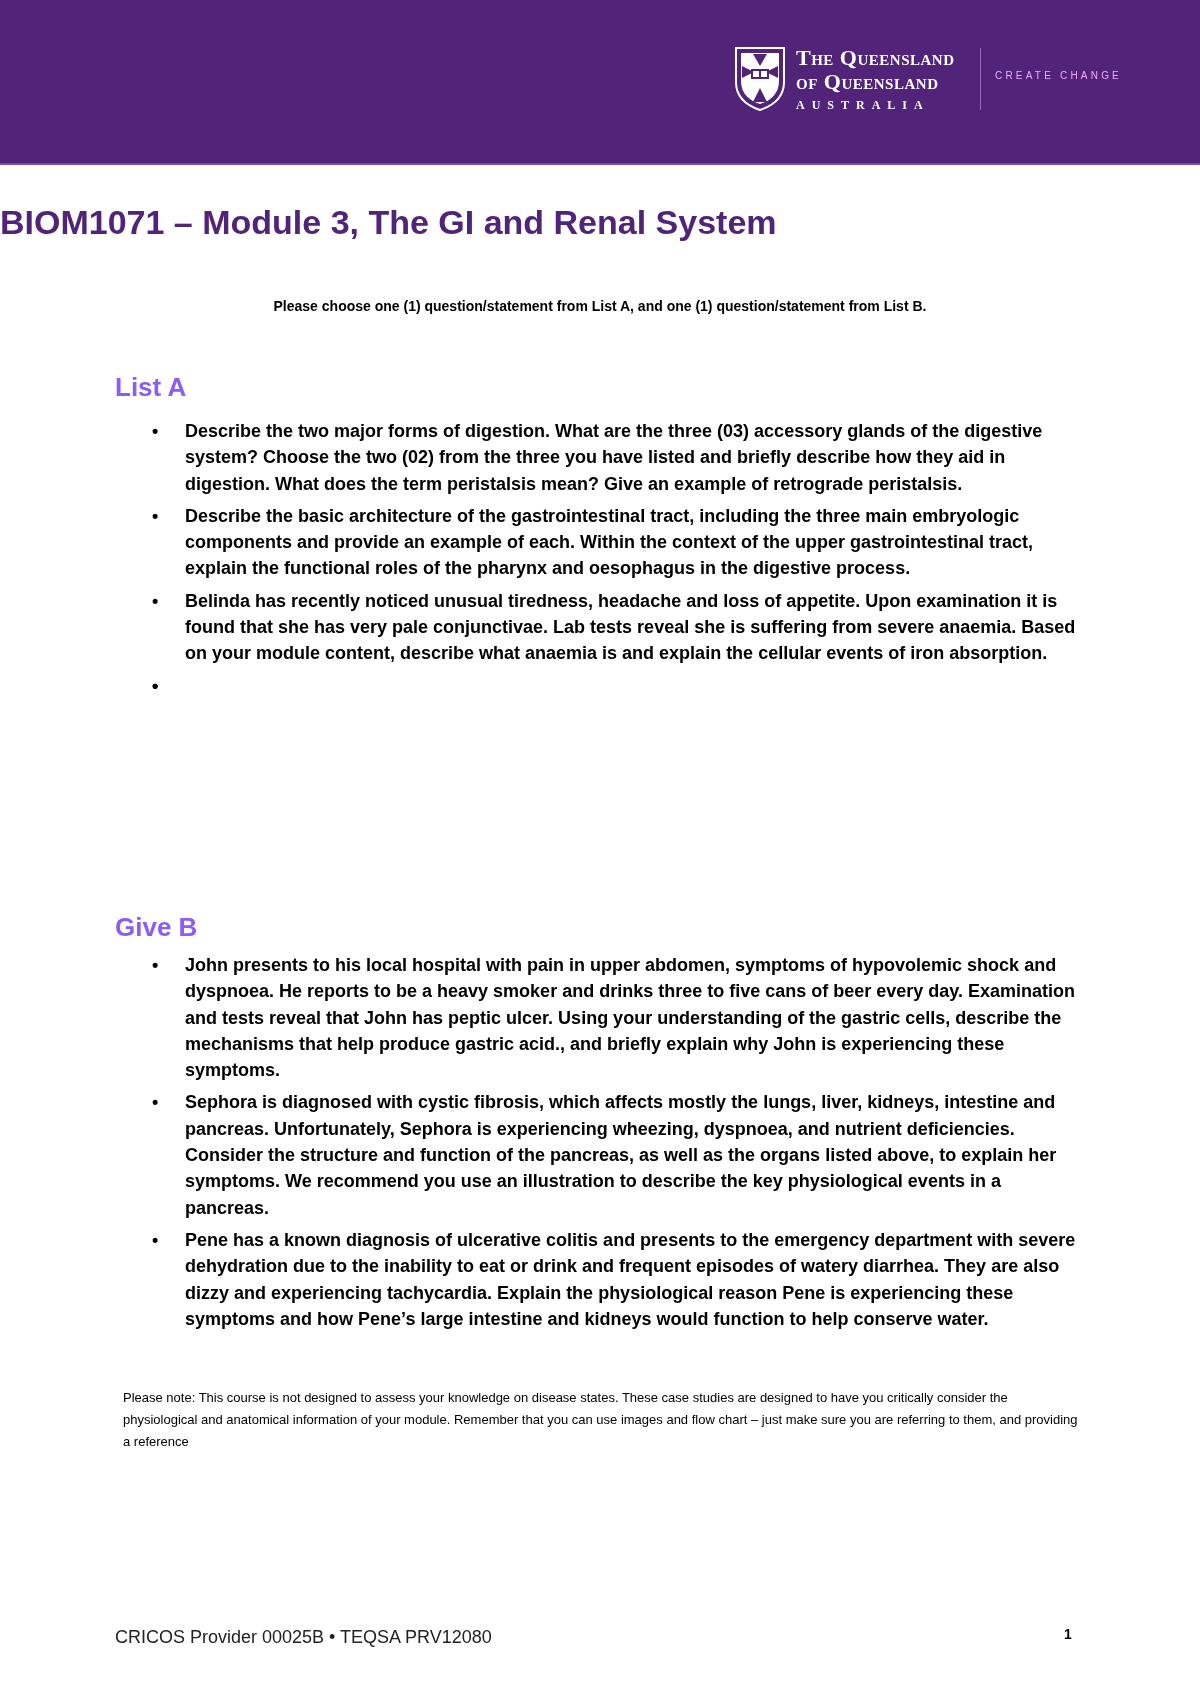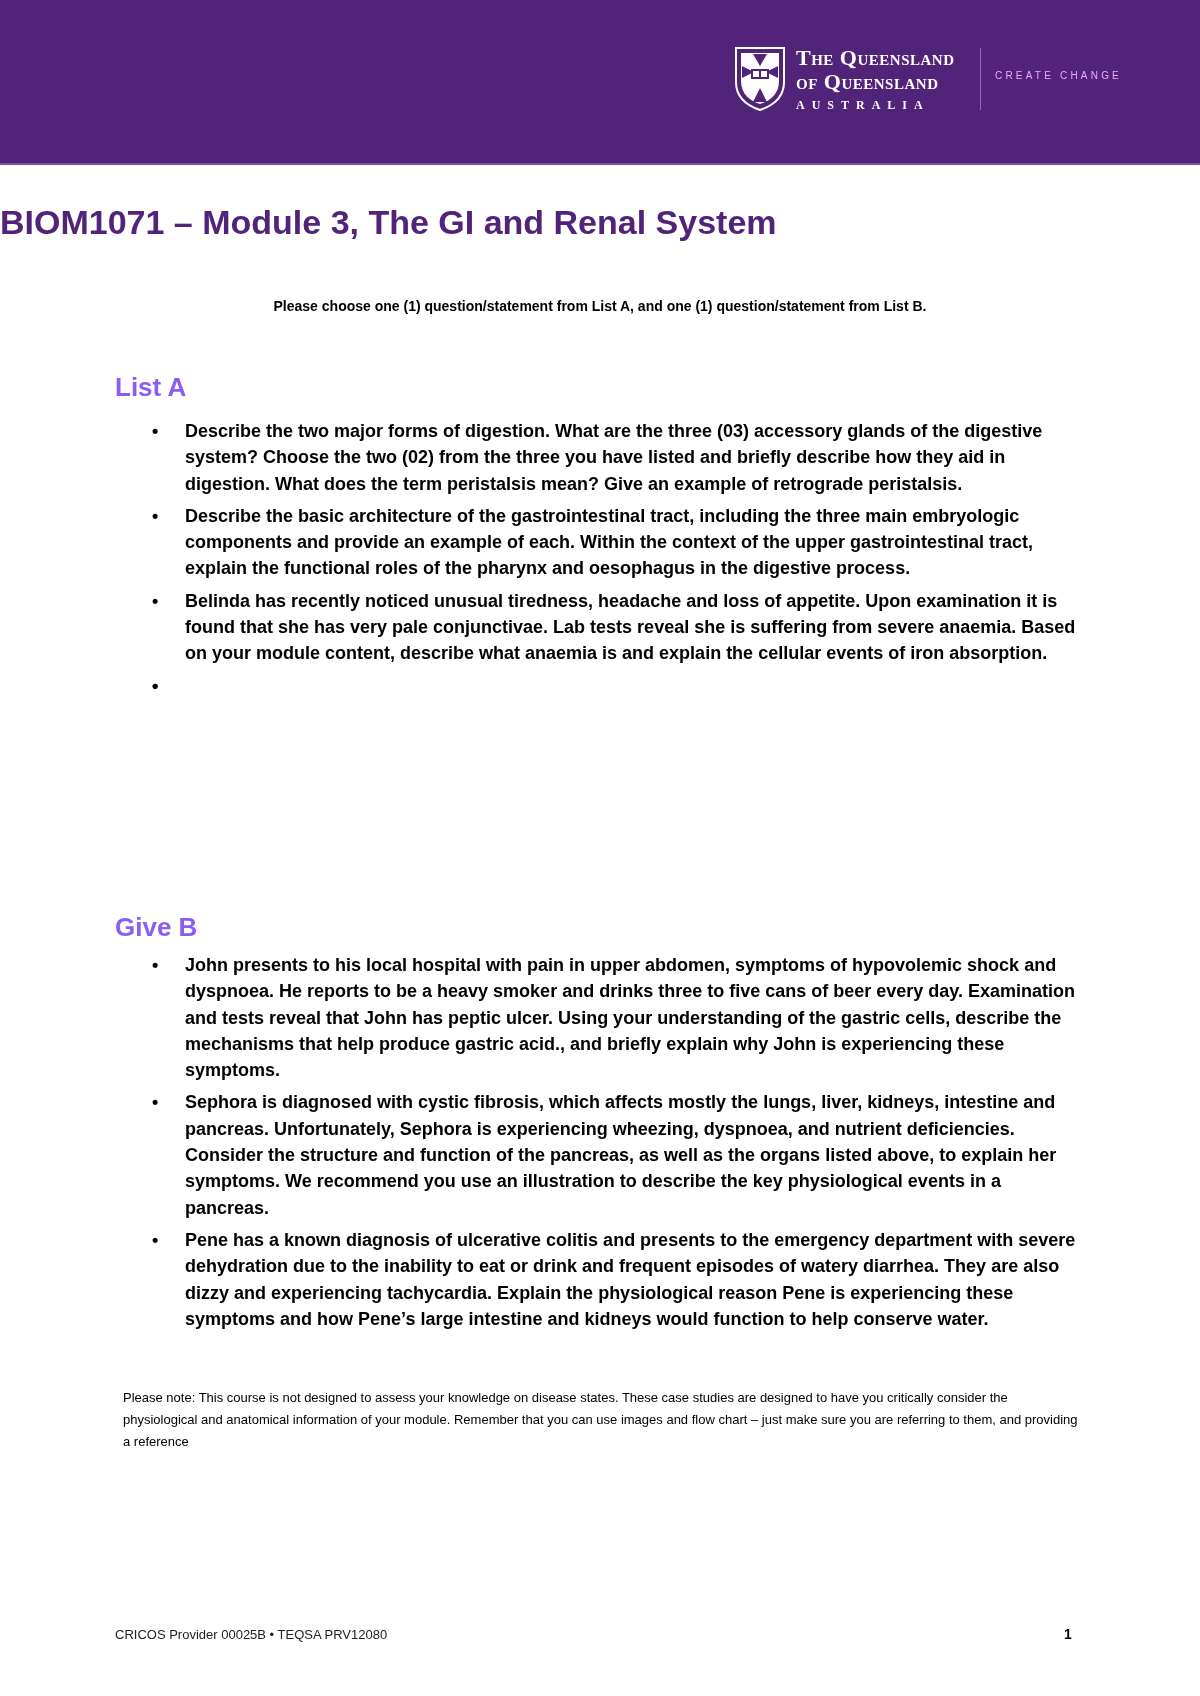--- a/index.html
+++ b/index.html
@@ -12,21 +12,21 @@
   .uni-country { font-size: 12px; letter-spacing: 7px; margin-top: 4px; font-family: "Liberation Serif", serif; }
   .divider { position: absolute; left: 246px; top: 2px; width: 1px; height: 62px; background: #8e6bb4; }
   .tagline { position: absolute; left: 261px; top: 24px; color: #f0abfc; font-size: 10px; letter-spacing: 3.2px; }
   .title { position: absolute; left: 0; width: 1200px; top: 203px; text-align: left; color: #51247a; font-size: 34px; font-weight: bold; }
   .subtitle { position: absolute; left: 200px; width: 800px; top: 292px; text-align: center; font-size: 14px; font-weight: bold; line-height: 29px; }
   .list-heading { position: absolute; left: 115px; color: #8b5cf6; font-size: 26px; font-weight: bold; }
   ul.qlist { position: absolute; left: 115px; width: 970px; margin: 0; padding: 0; list-style: none; }
   ul.qlist li { position: relative; padding-left: 70px; font-size: 18px; font-weight: bold; line-height: 26.3px; margin-bottom: 6px; }
   ul.qlist li .bullet { position: absolute; left: 37px; top: 0; }
   .note { position: absolute; left: 115px; width: 960px; top: 1387px; font-size: 13px; line-height: 22px; margin-left: 8px; }
-  .footer-left { position: absolute; left: 115px; top: 1627px; font-size: 13px; color: #222; }
+  .footer-left { position: absolute; left: 115px; top: 1627px; font-size: 18px; color: #222; }
   .footer-right { position: absolute; left: 1064px; top: 1626px; font-size: 14px; font-weight: bold; }
 </style>
 </head>
 <body>
 
 <div class="header">
   <div class="logo">
     <svg class="crest" viewBox="0 0 52 66">
       <path d="M2 2 H50 V36 C50 52 38 60 26 64 C14 60 2 52 2 36 Z" fill="none" stroke="#ffffff" stroke-width="2"></path>
       <path d="M7 7 H45 V35 C45 48 36 55 26 58 C16 55 7 48 7 35 Z" fill="#ffffff"></path>

